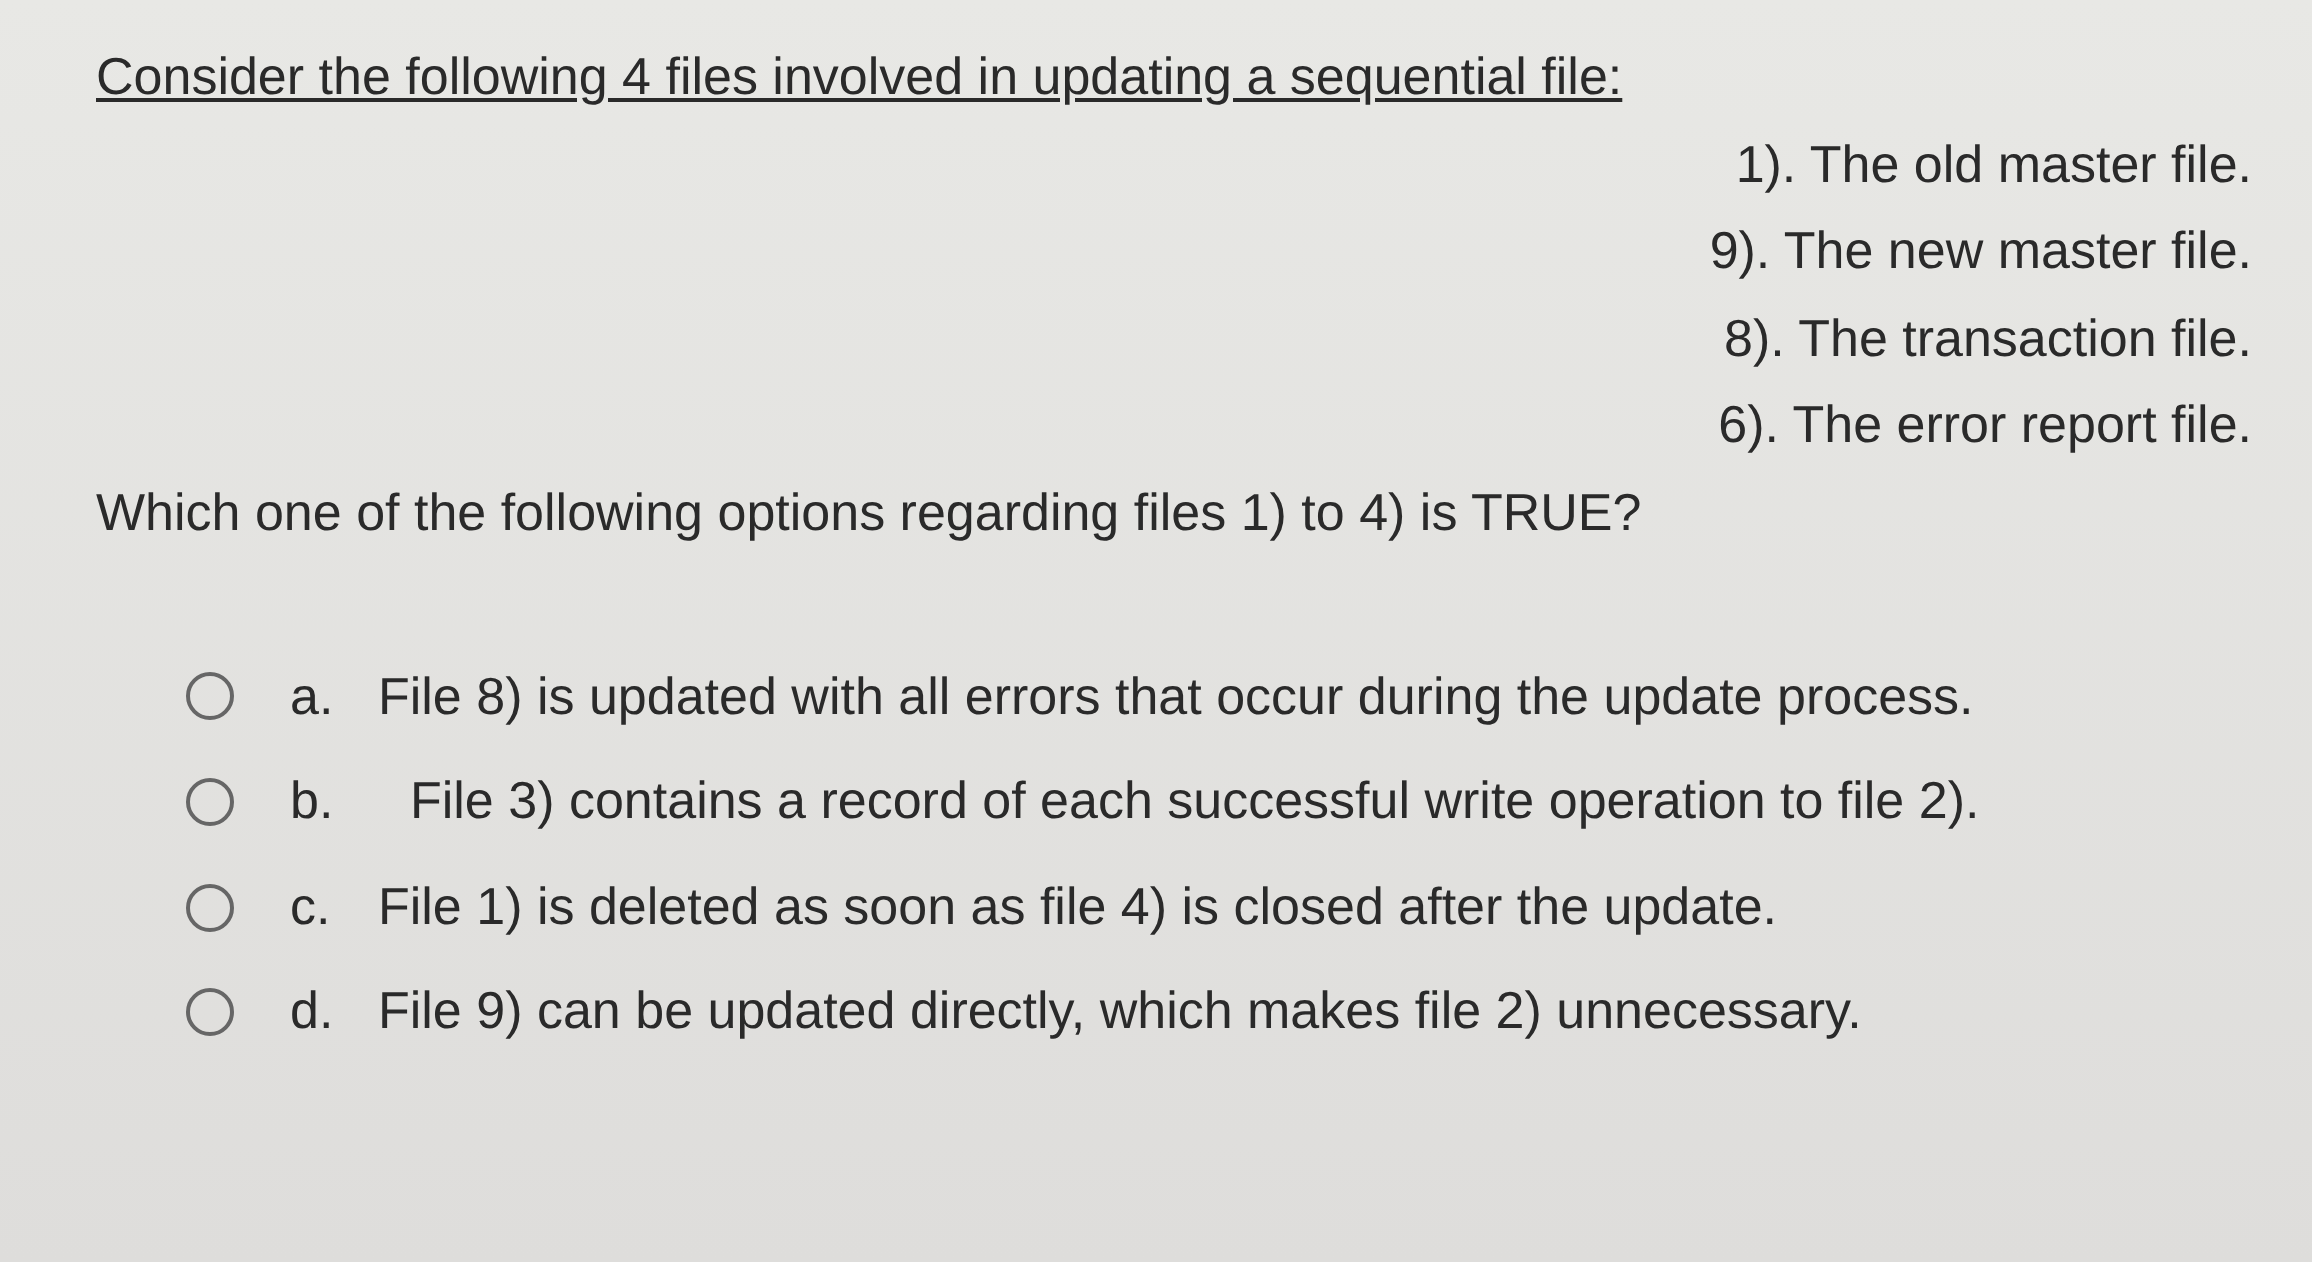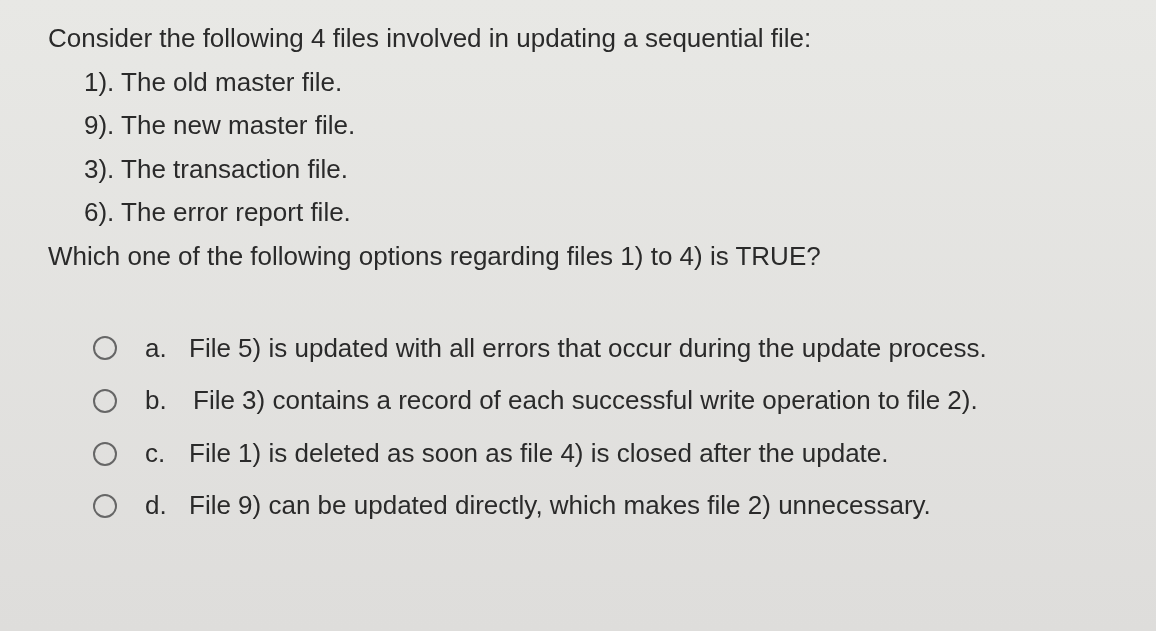--- a/index.html
+++ b/index.html
@@ -16,23 +16,24 @@
       padding: 18px 30px 20px 48px;
       font-size: 26px;
       line-height: 1.6;
       overflow: hidden;
     }
     .question-stem {
       margin-bottom: 50px;
     }
     .stem-intro {
       margin-left: 0;
+      text-decoration: underline;
     }
     .stem-list {
-      margin-left: 36px;
+      text-align: right;
     }
     .stem-list div {
       margin-top: 2px;
     }
     .stem-question {
       margin-top: 2px;
     }
     .options {
       margin-left: 45px;
     }
@@ -52,42 +53,42 @@
       cursor: pointer;
     }
     .option-letter {
       width: 44px;
       flex-shrink: 0;
     }
     .option-text {
       flex: 1;
     }
     .option-b .option-text {
-      margin-left: 4px;
+      margin-left: 16px;
     }
   </style>
 </head>
 <body>
 
 <div class="question-stem">
   <div class="stem-intro">Consider the following 4 files involved in updating a sequential file:</div>
   <div class="stem-list">
     <div>1). The old master file.</div>
     <div>9). The new master file.</div>
-    <div>3). The transaction file.</div>
+    <div>8). The transaction file.</div>
     <div>6). The error report file.</div>
   </div>
   <div class="stem-question">Which one of the following options regarding files 1) to 4) is TRUE?</div>
 </div>
 
 <div class="options">
   <div class="option-row">
     <div class="radio"></div>
     <div class="option-letter">a.</div>
-    <div class="option-text">File 5) is updated with all errors that occur during the update process.</div>
+    <div class="option-text">File 8) is updated with all errors that occur during the update process.</div>
   </div>
   <div class="option-row option-b">
     <div class="radio"></div>
     <div class="option-letter">b.</div>
     <div class="option-text">File 3) contains a record of each successful write operation to file 2).</div>
   </div>
   <div class="option-row">
     <div class="radio"></div>
     <div class="option-letter">c.</div>
     <div class="option-text">File 1) is deleted as soon as file 4) is closed after the update.</div>

